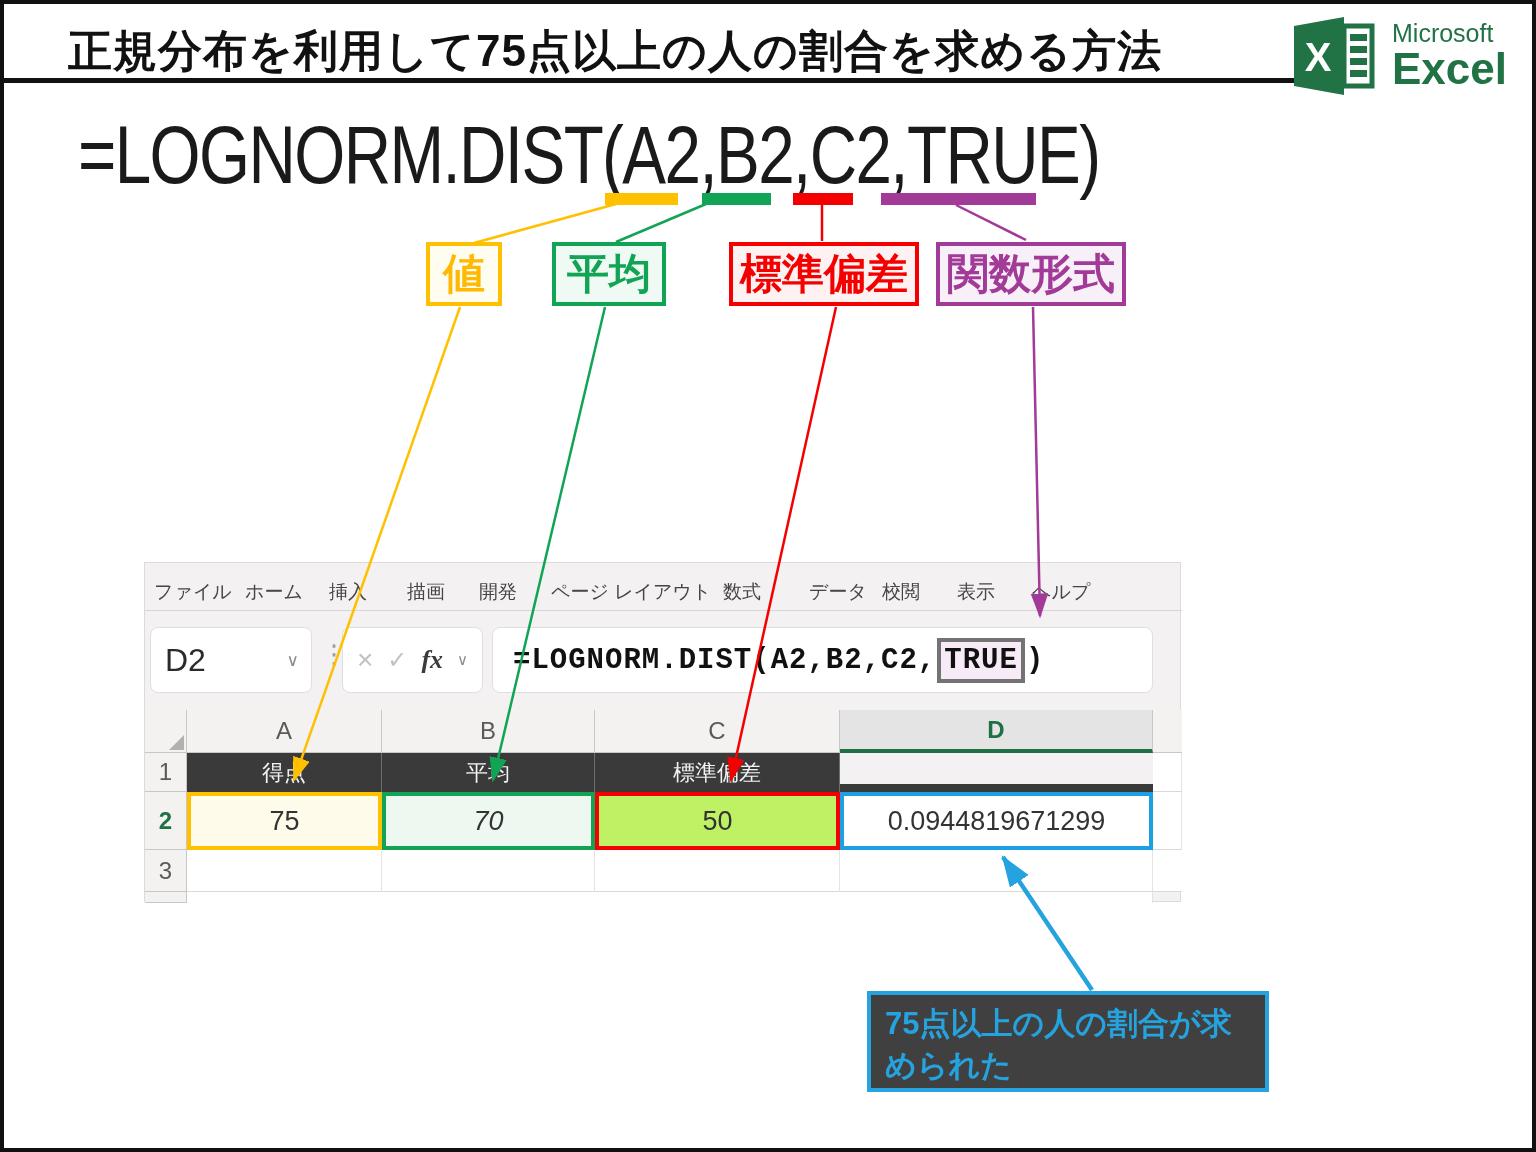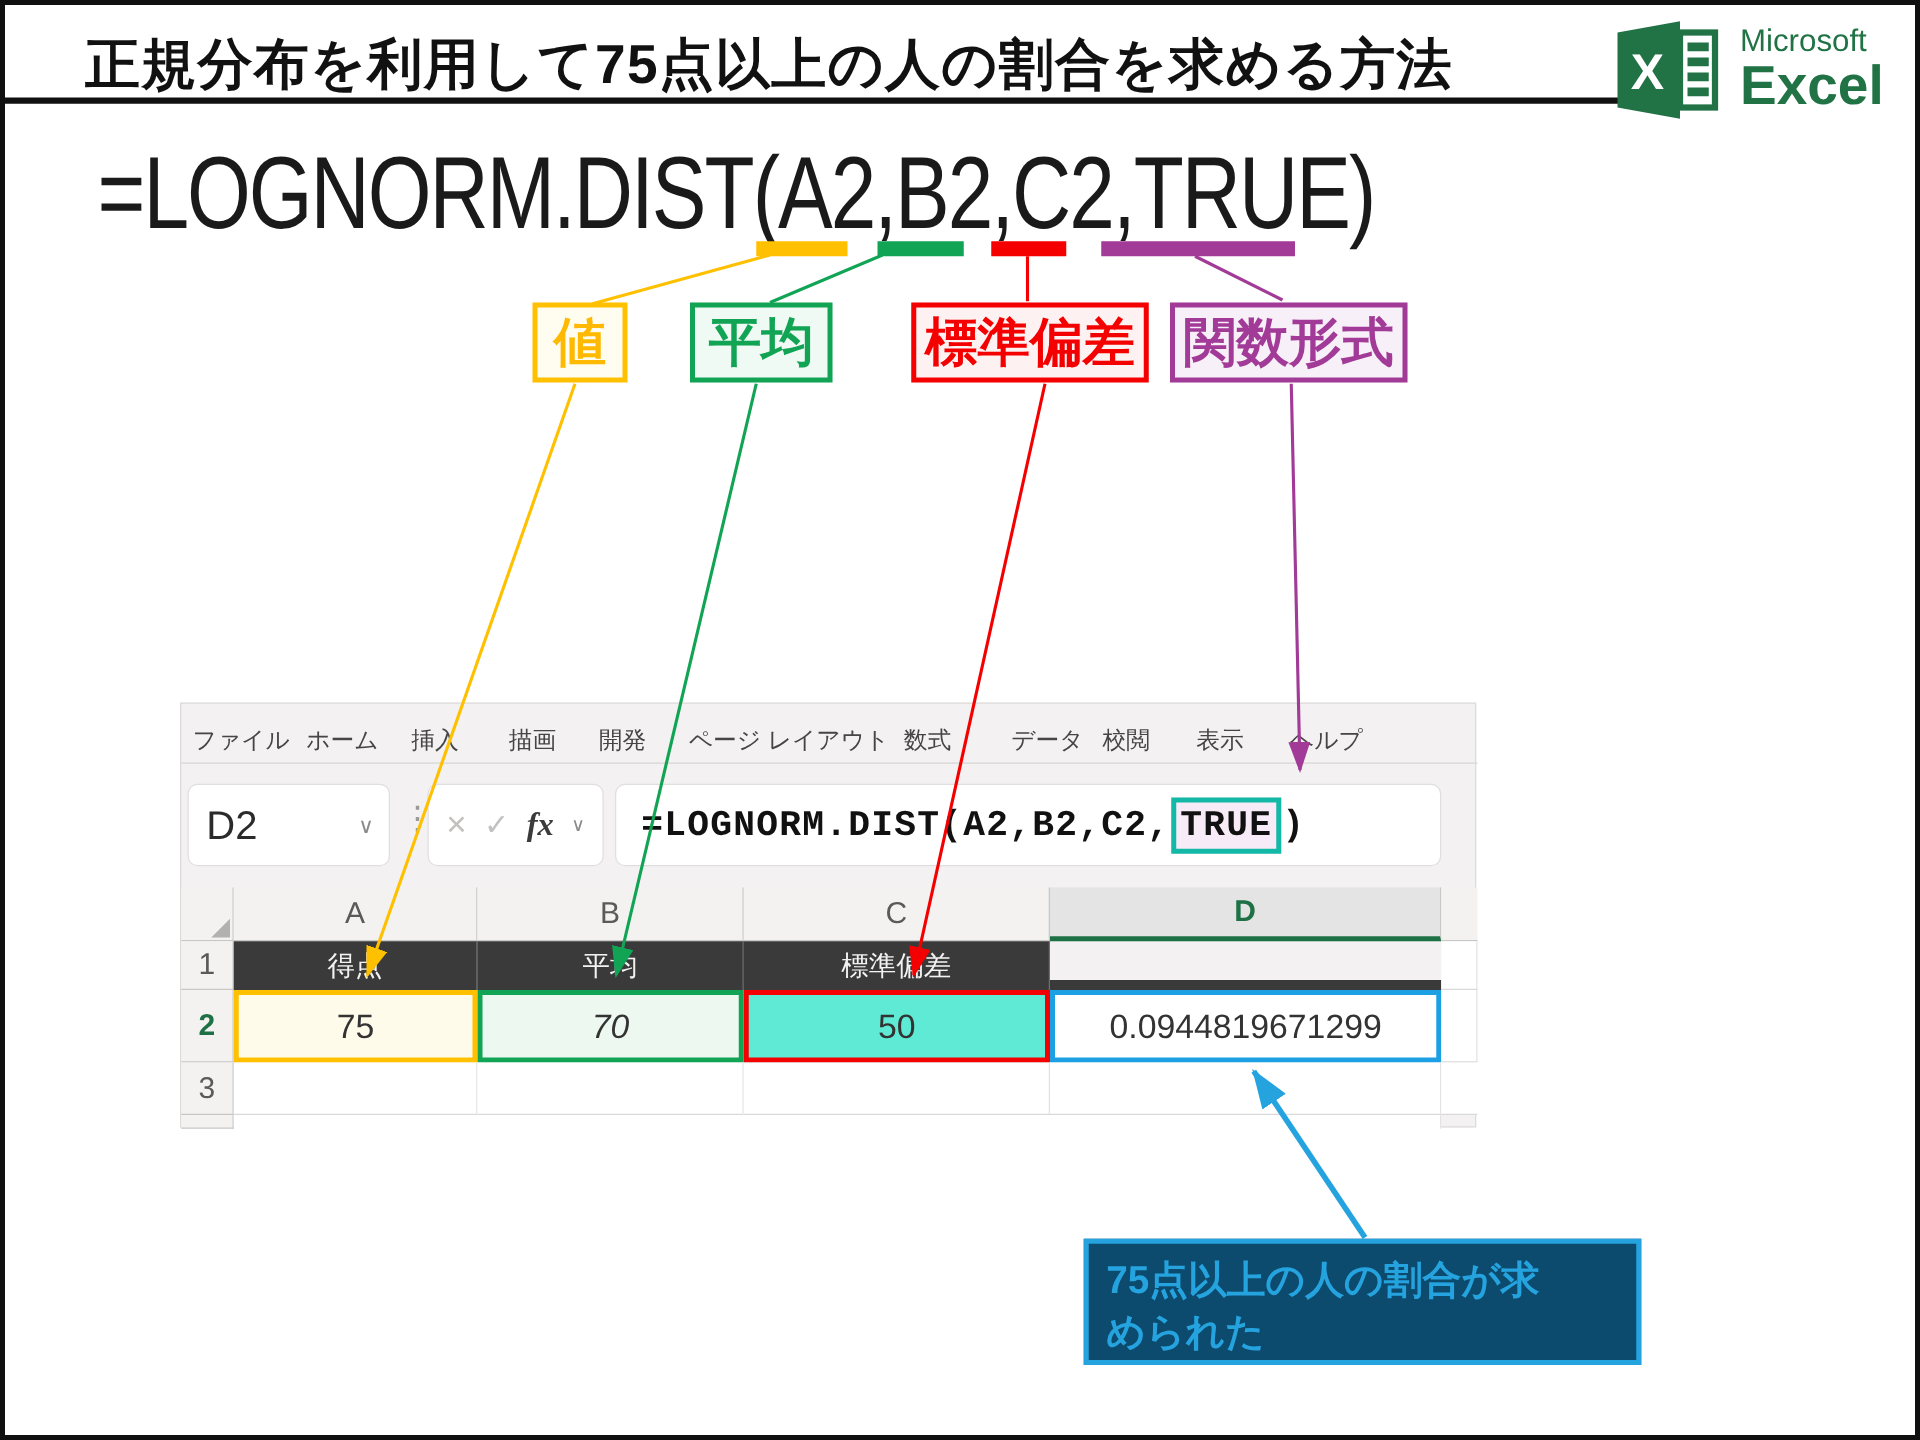--- a/index.html
+++ b/index.html
@@ -42,42 +42,42 @@
   .namebox-text { font-size:32px; color:#2b2b2b; margin-left:14px; flex:1; }
   .namebox-chev { font-size:17px; color:#8a8a8a; margin-right:12px; }
   .sep-dots { position:absolute; left:176px; top:76px; font-size:26px; color:#9a9a9a; }
   .fxbox { position:absolute; left:197px; top:64px; width:141px; height:66px; background:#fff; border:1px solid #E1DFDD; border-radius:8px; display:flex; align-items:center; justify-content:space-evenly; }
   .icon-x { font-size:28px; color:#C3C1BF; }
   .icon-check { font-size:24px; color:#C3C1BF; }
   .icon-fx { font-size:26px; color:#3b3b3b; font-family:"Liberation Serif", serif; font-style:italic; font-weight:bold; }
   .icon-chev { font-size:15px; color:#8a8a8a; }
   .fbar { position:absolute; left:347px; top:64px; width:661px; height:66px; background:#fff; border:1px solid #E1DFDD; border-radius:8px; display:flex; align-items:center; overflow:visible; white-space:nowrap; }
   .fbar-text { font-family:"Liberation Mono", monospace; font-weight:bold; font-size:29px; color:#111; margin-left:20px; letter-spacing:1px; }
-  .true-box { display:inline-block; border:4px solid #14b8a6; background:#F7EBF7; padding:2px 3px; margin:0 1px; }
+  .true-box { display:inline-block; border:4px solid #737373; background:#F7EBF7; padding:2px 3px; margin:0 1px; }
 
   
   .grid { position:absolute; left:0; top:147px; width:1037px; height:193px; }
   .hdrcol { position:absolute; background:#F3F2F1; color:#5a5a5a; display:flex; align-items:center; justify-content:center; font-size:24px; border-right:1px solid #C9C7C5; border-bottom:1px solid #C9C7C5; }
   .colhdr { top:0; height:43px; }
   .colhdr-d { background:#E4E4E4; color:#1E7145; border-bottom:4px solid #1E7145; font-weight:bold; }
   .rowhdr { left:0; width:42px; }
   .rowhdr-2 { color:#1E7145; font-weight:bold; }
   .darkcell { position:absolute; top:43px; height:39px; background:#3A3A3A; color:#F2F2F2; font-size:22px; display:flex; align-items:center; justify-content:center; border-right:1px solid #6e6e6e; }
   .valcell { position:absolute; top:82px; height:58px; font-size:27px; color:#333; display:flex; align-items:center; justify-content:center; border:4px solid; }
   .cell-a2 { border-color:#FFC000; background:#FFFBEB; }
   .cell-b2 { border-color:#12A455; background:#EDF8F1; }
-  .cell-c2 { border-color:#F40000; background:#5eead4; }
+  .cell-c2 { border-color:#F40000; background:#bef264; }
   .cell-d2 { border-color:#1CA0E3; background:#ffffff; }
   .emptycell { position:absolute; top:140px; height:42px; background:#fff; border-right:1px solid #E3E3E3; border-bottom:1px solid #D9D9D9; }
   .slivercell { position:absolute; background:#fff; border-right:1px solid #E3E3E3; }
   .select-all { position:absolute; left:24px; top:168px; width:0; height:0; border-left:15px solid transparent; border-bottom:15px solid #B3B1AF; }
   .fill-handle { position:absolute; left:999px; top:284px; width:9px; height:9px; background:#1E7145; border:1px solid #fff; }
 
   
-  .callout { position:absolute; left:863px; top:987px; width:446px; height:101px; border:4px solid #25A3DF; background:#0c4a6e; padding:8px 14px; }
+  .callout { position:absolute; left:863px; top:987px; width:402px; height:101px; border:4px solid #25A3DF; background:#404040; padding:8px 14px; }
   .callout-line { color:#25A3DF; font-size:31px; font-weight:bold; line-height:42px; white-space:nowrap; }
 </style>
 </head>
 <body>
 
 <div class="page">
 
   <div class="title">正規分布を利用して75点以上の人の割合を求める方法</div>
   <div class="title-rule"></div>
   <div class="brand">

